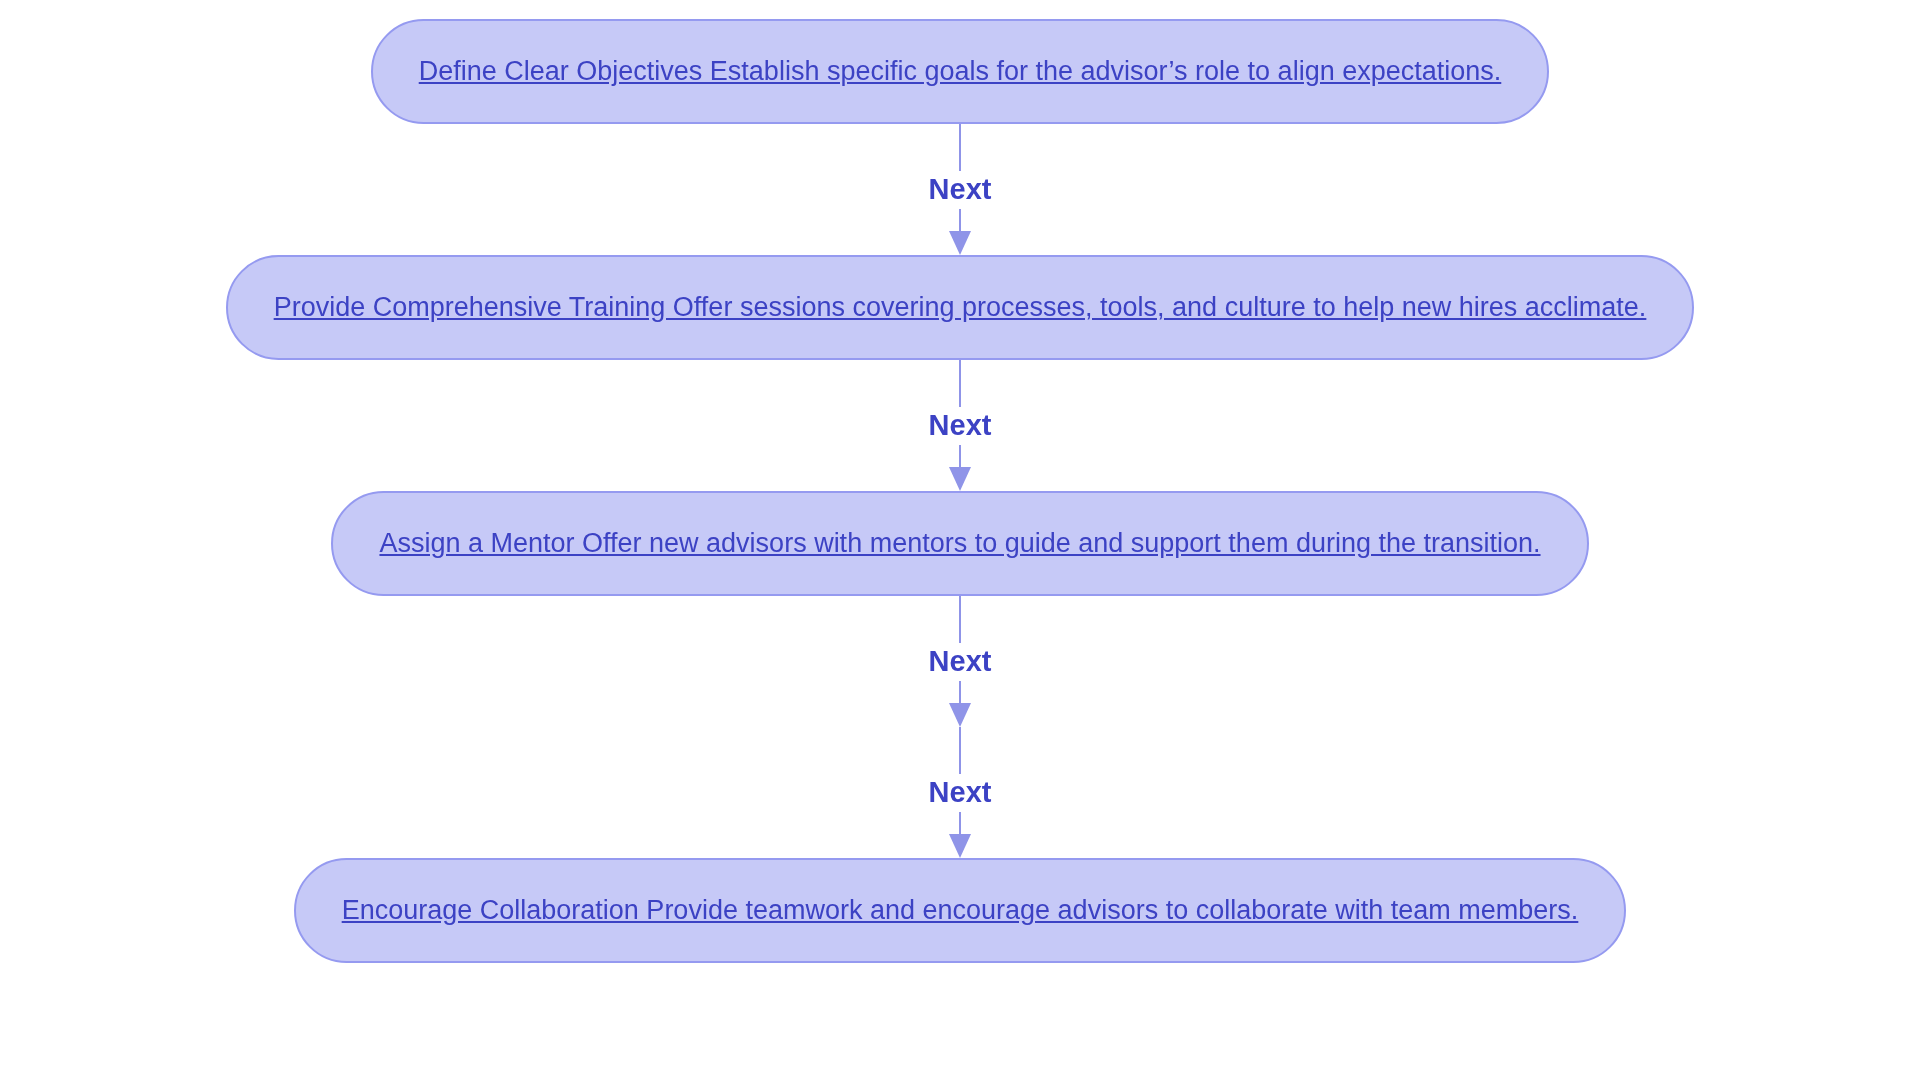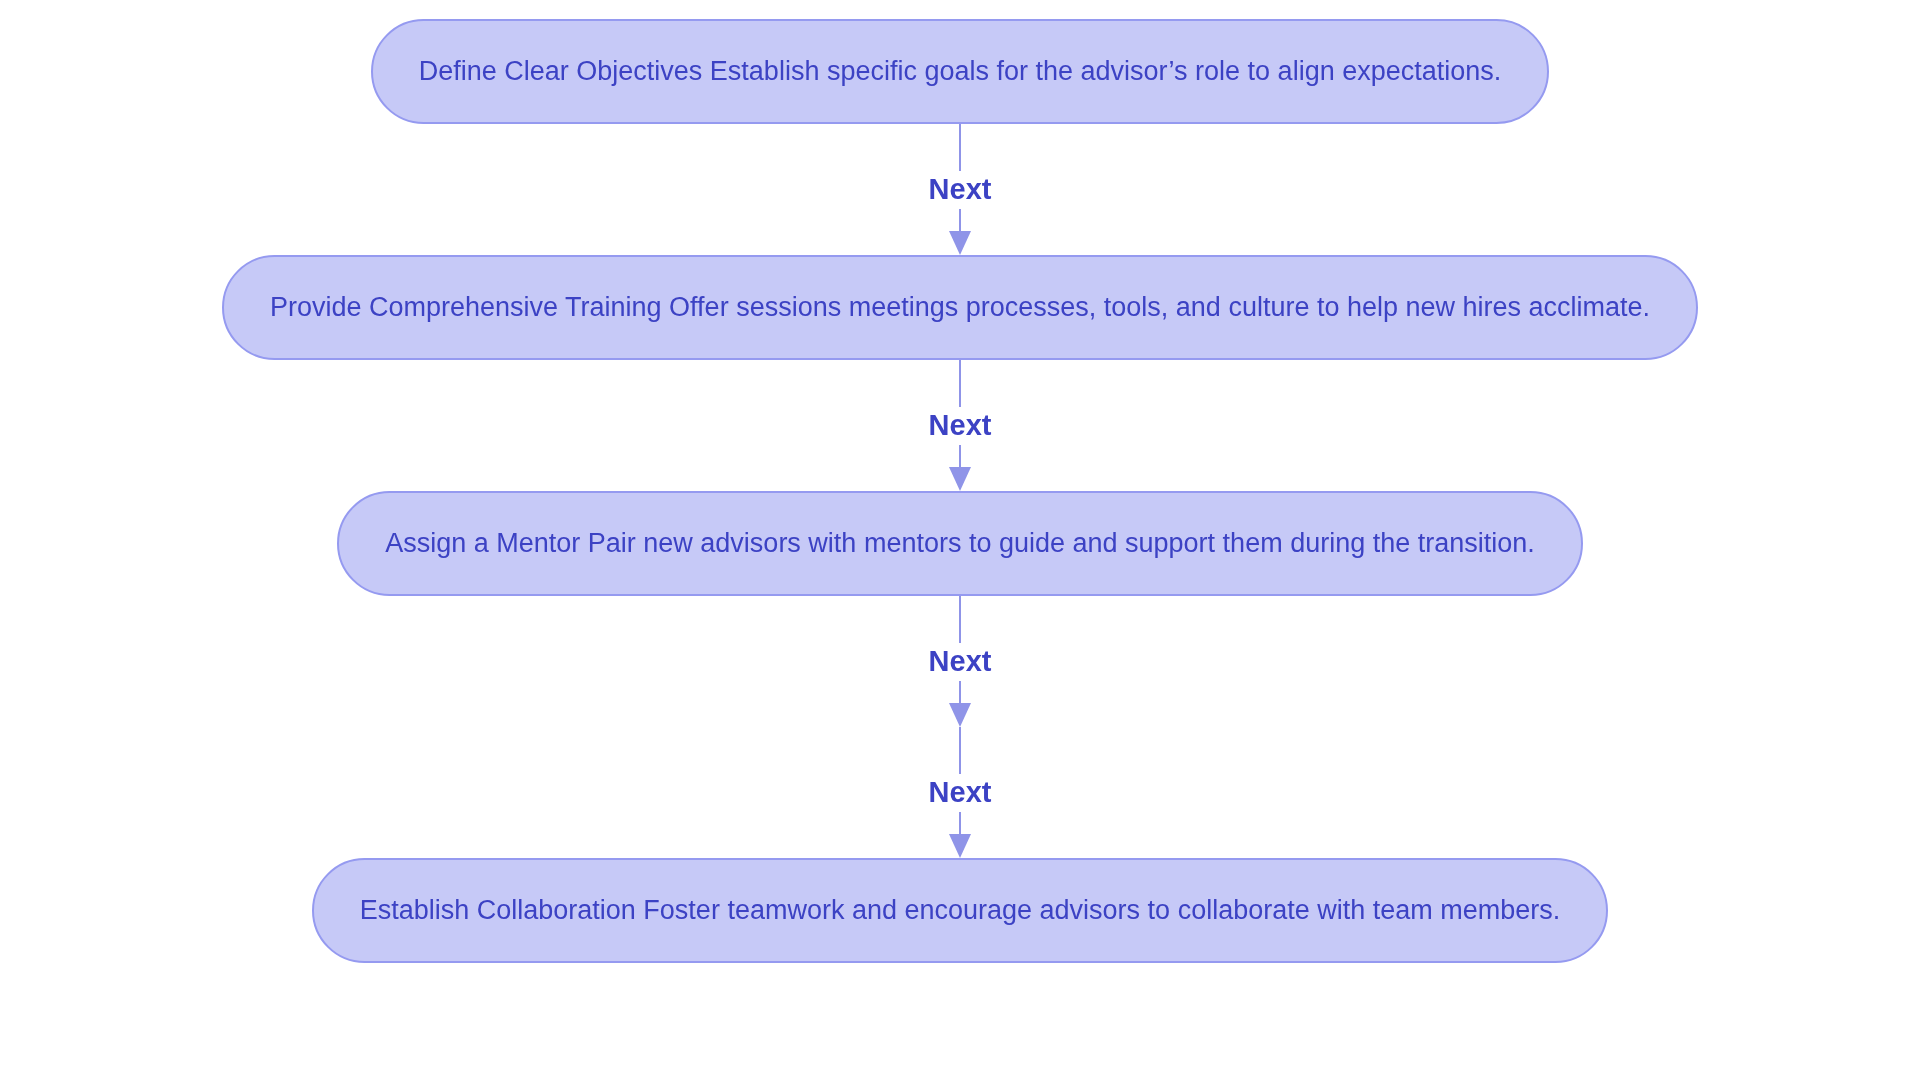--- a/index.html
+++ b/index.html
@@ -31,20 +31,21 @@
     display: flex;
     align-items: center;
     justify-content: center;
     padding: 10px 46px;
     border-radius: 53px;
     background: var(--node-fill);
     border: 2px solid var(--node-border);
     color: var(--node-text);
     font-size: 27px;
     white-space: nowrap;
+    text-decoration: underline;
   }
   .edge {
     height: 131px;
     flex: 0 0 131px;
     display: flex;
     flex-direction: column;
     align-items: center;
     font-weight: bold;
   }
   .edge-line {
@@ -77,46 +78,46 @@
   </div>
 
   <div class="edge">
     <div class="edge-line seg-top"></div>
     <div class="edge-label">Next</div>
     <div class="edge-line seg-bottom"></div>
     <div class="arrowhead"></div>
   </div>
 
   <div class="node">
-    <span>Provide Comprehensive Training Offer sessions meetings processes, tools, and culture to help new hires acclimate.</span>
+    <span>Provide Comprehensive Training Offer sessions covering processes, tools, and culture to help new hires acclimate.</span>
   </div>
 
   <div class="edge">
     <div class="edge-line seg-top"></div>
     <div class="edge-label">Next</div>
     <div class="edge-line seg-bottom"></div>
     <div class="arrowhead"></div>
   </div>
 
   <div class="node">
-    <span>Assign a Mentor Pair new advisors with mentors to guide and support them during the transition.</span>
+    <span>Assign a Mentor Offer new advisors with mentors to guide and support them during the transition.</span>
   </div>
 
   <div class="edge">
     <div class="edge-line seg-top"></div>
     <div class="edge-label">Next</div>
     <div class="edge-line seg-bottom"></div>
     <div class="arrowhead"></div>
   </div>
 
 
   <div class="edge">
     <div class="edge-line seg-top"></div>
     <div class="edge-label">Next</div>
     <div class="edge-line seg-bottom"></div>
     <div class="arrowhead"></div>
   </div>
 
   <div class="node">
-    <span>Establish Collaboration Foster teamwork and encourage advisors to collaborate with team members.</span>
+    <span>Encourage Collaboration Provide teamwork and encourage advisors to collaborate with team members.</span>
   </div>
 
 </div>
 
 </body></html>

